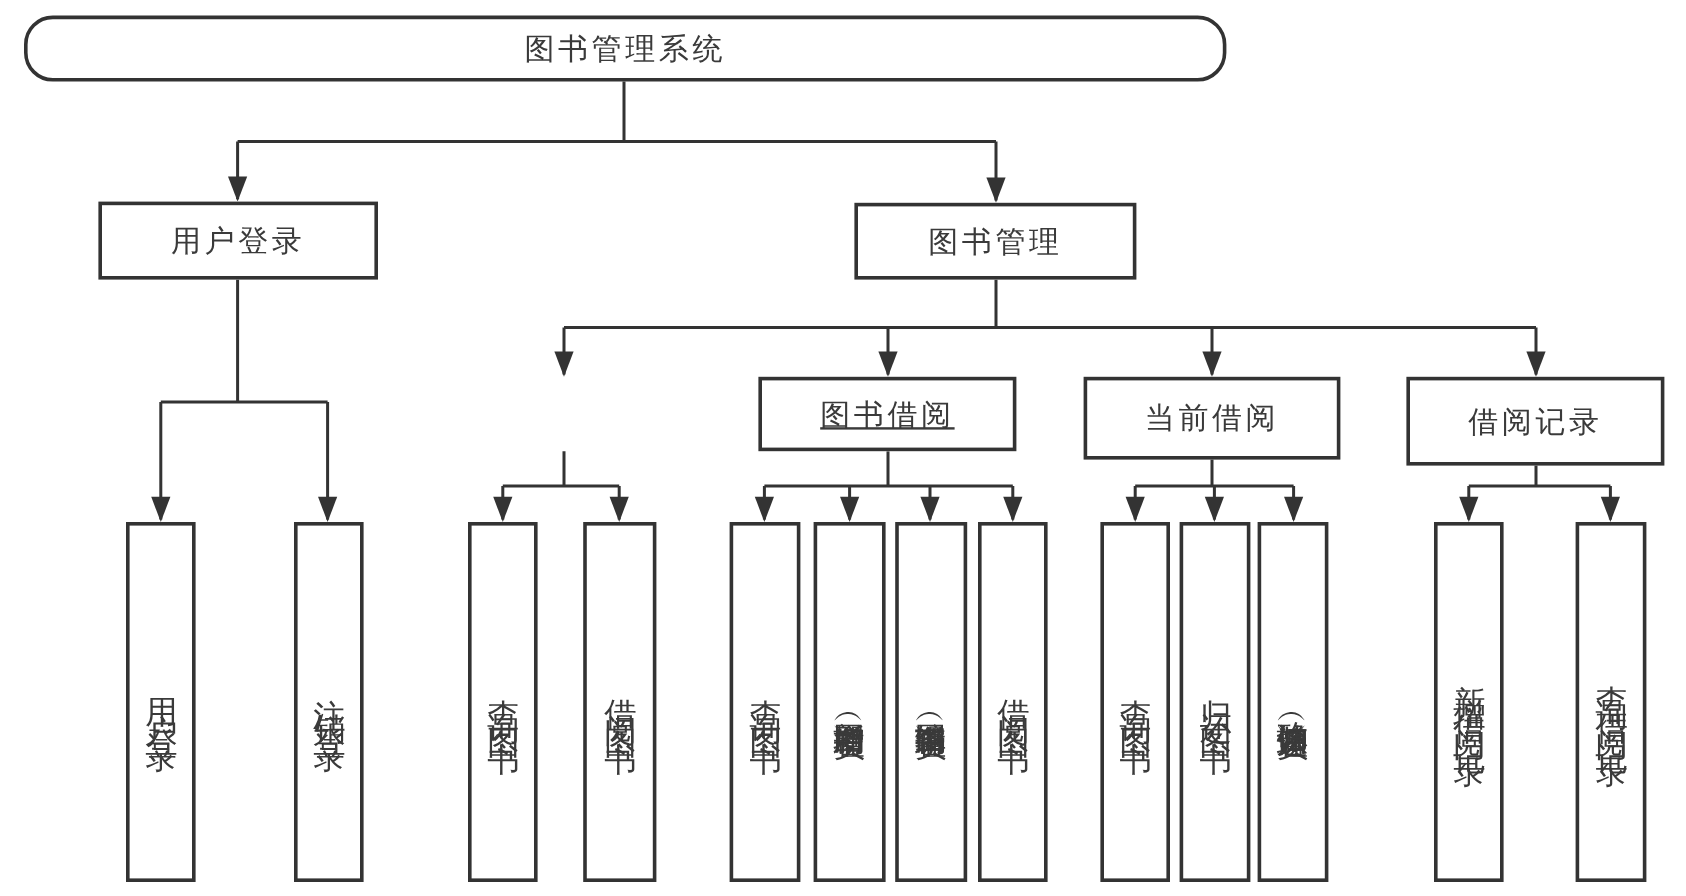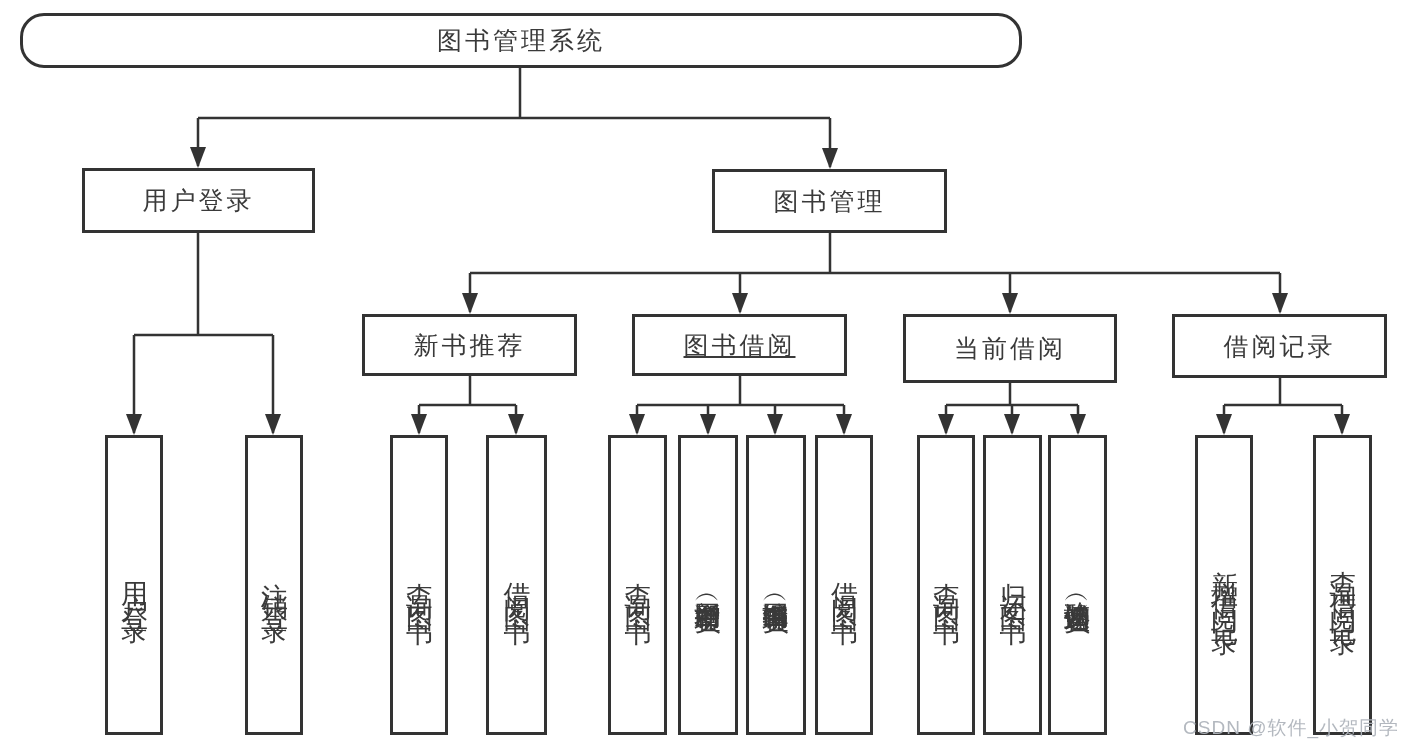--- a/index.html
+++ b/index.html
@@ -100,38 +100,36 @@
     <use href="#arrowhead" x="1078" y="435"></use>
     <use href="#arrowhead" x="1224" y="435"></use>
     <use href="#arrowhead" x="1342" y="435"></use>
   </svg>
 
   <div class="node hbox" style="left:20px; top:13px; width:1002px; height:55px;border-radius:24px;">图书管理系统</div>
 
   <div class="node hbox" style="left:82px; top:168px; width:233px; height:65px;">用户登录</div>
   <div class="node hbox" style="left:712px; top:169px; width:235px; height:64px;text-align:center;">图书管理</div>
 
-  <div class="node hbox" style="left:362px; top:314px; width:215px; height:62px;">新书推荐</div>
   <div class="node hbox" style="left:632px; top:314px; width:215px; height:62px;text-decoration:underline;">图书借阅</div>
   <div class="node hbox" style="left:903px; top:314px; width:214px; height:69px;">当前借阅</div>
-  <div class="node hbox" style="left:1172px; top:314px; width:215px; height:64px;">借阅记录</div>
+  <div class="node hbox" style="left:1172px; top:314px; width:215px; height:74px;">借阅记录</div>
 
   <div class="node vbox" style="left:105px; width:58px;">用户登录</div>
   <div class="node vbox" style="left:245px; width:58px;">注销登录</div>
 
   <div class="node vbox" style="left:390px; width:58px;">查询图书</div>
   <div class="node vbox" style="left:486px; width:61px;">借阅图书</div>
 
   <div class="node vbox" style="left:608px; width:59px;">查询图书</div>
   <div class="node vbox tight" style="left:678px; width:60px;">新增图书（管理员）</div>
   <div class="node vbox tight" style="left:746px; width:60px;">编辑图书（管理员）</div>
   <div class="node vbox" style="left:815px; width:58px;">借阅图书</div>
 
   <div class="node vbox" style="left:917px; width:58px;">查询图书</div>
   <div class="node vbox" style="left:983px; width:59px;">归还图书</div>
   <div class="node vbox tight" style="left:1048px; width:59px;">确认归还（管理员）</div>
 
   <div class="node vbox" style="left:1195px; width:58px;">新增借阅记录</div>
   <div class="node vbox" style="left:1313px; width:59px;">查询借阅记录</div>
 
-  <div class="watermark">CSDN @软件_小贺同学</div>
 
 </div>
 
 </body></html>

